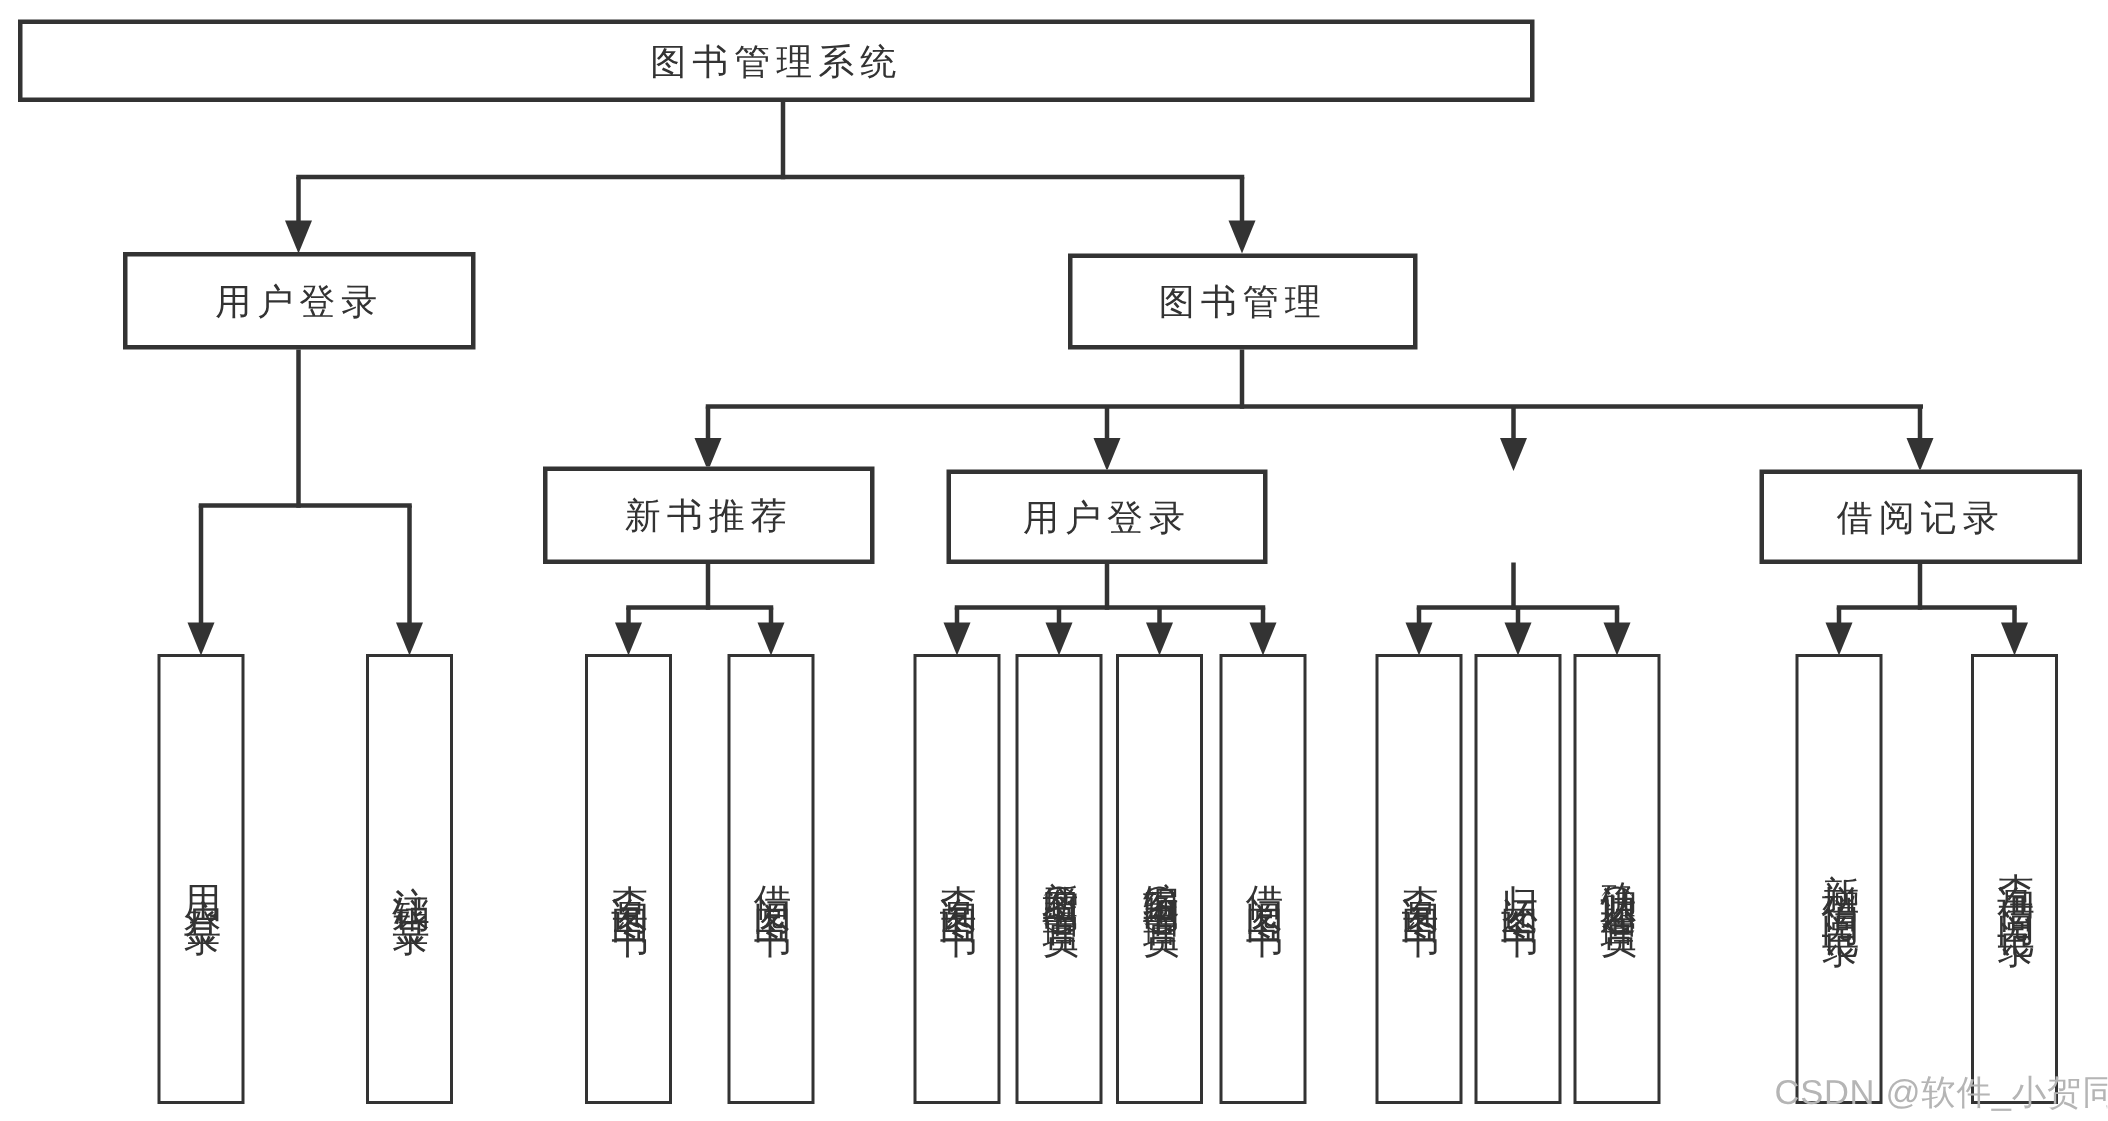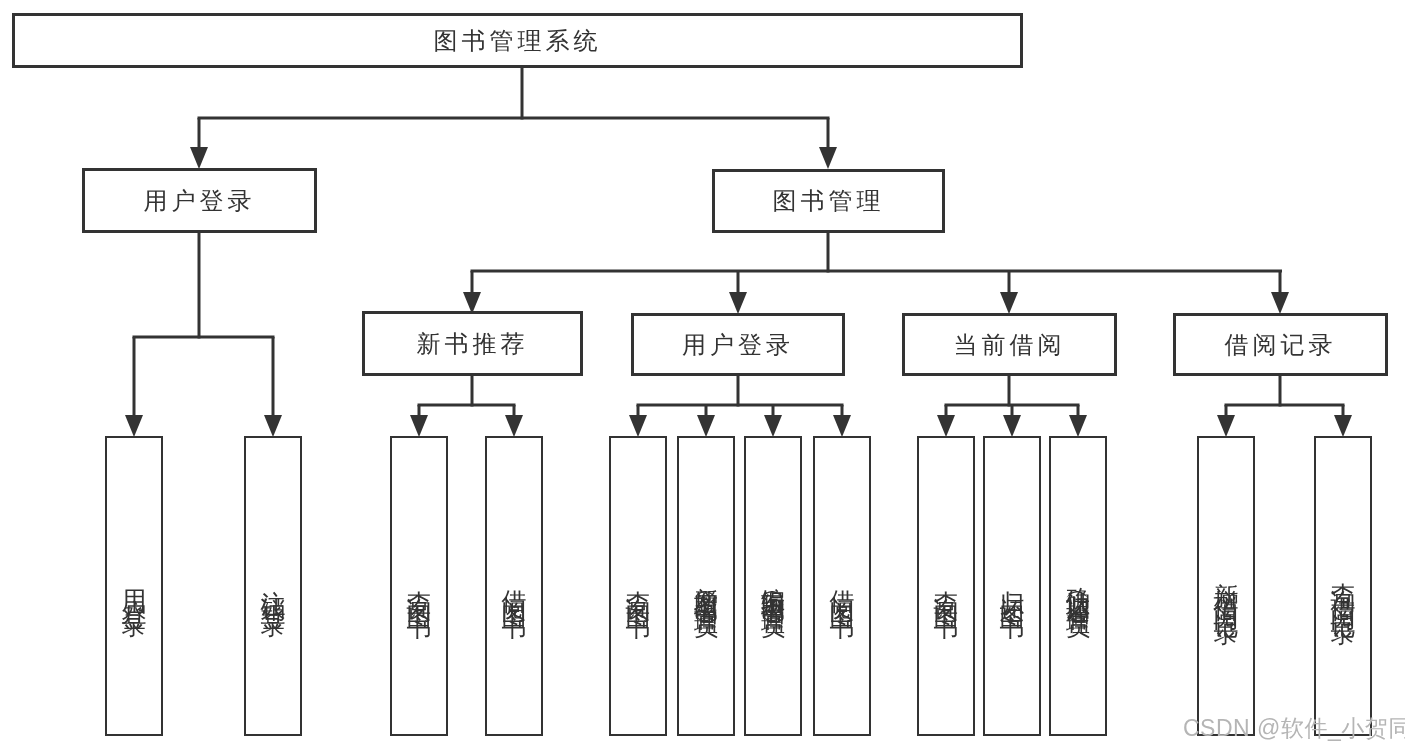--- a/index.html
+++ b/index.html
@@ -152,21 +152,20 @@
     </g>
   </svg>
 
   <div class="node hbox" style="left:12px; top:13px; width:1011px; height:55px;">图书管理系统</div>
 
   <div class="node hbox" style="left:82px; top:168px; width:235px; height:65px;">用户登录</div>
   <div class="node hbox" style="left:362px; top:311px; width:221px; height:65px;">新书推荐</div>
 
   <div class="node hbox" style="left:712px; top:169px; width:233px; height:64px;">图书管理</div>
   <div class="node hbox" style="left:631px; top:313px; width:214px; height:63px;">用户登录</div>
-  <div class="node hbox" style="left:902px; top:313px; width:215px; height:63px;">当前借阅</div>
   <div class="node hbox" style="left:1173px; top:313px; width:215px; height:63px;">借阅记录</div>
 
   <div class="node vbox" style="left:105px;">
     <span class="vtext">用户登录</span>
   </div>
   <div class="node vbox" style="left:244px;">
     <span class="vtext">注销登录</span>
   </div>
 
   <div class="node vbox" style="left:390px;">

